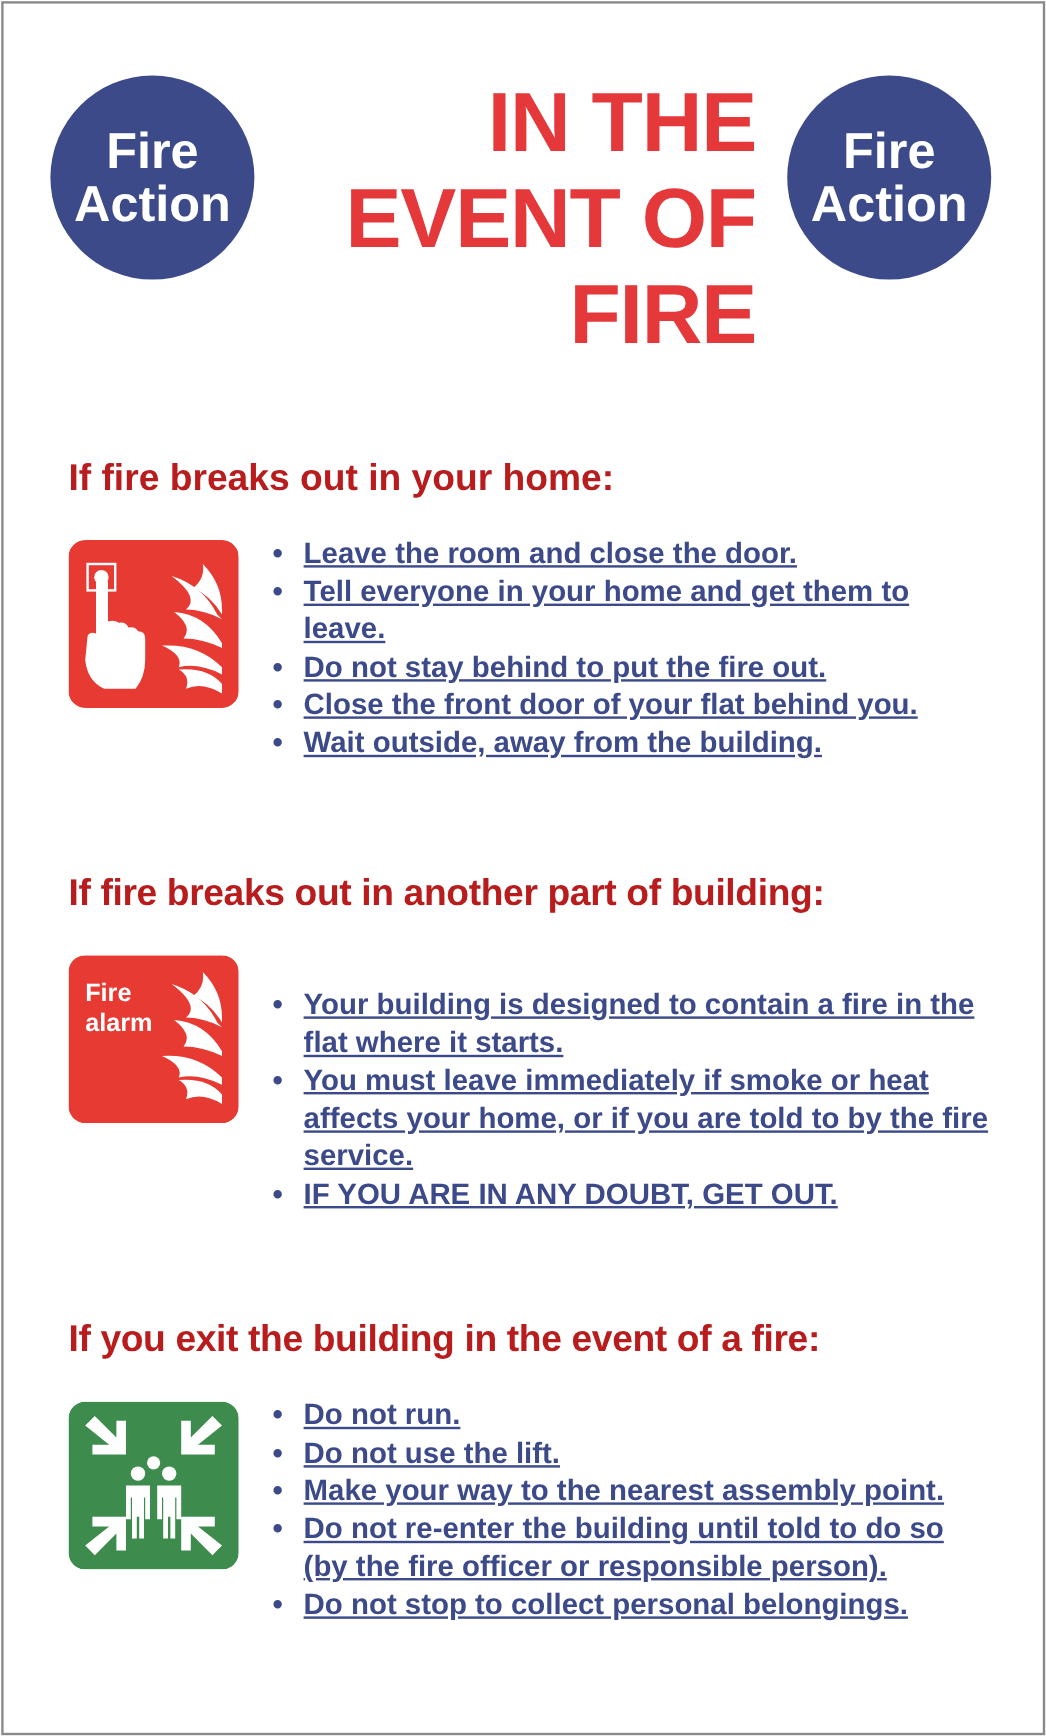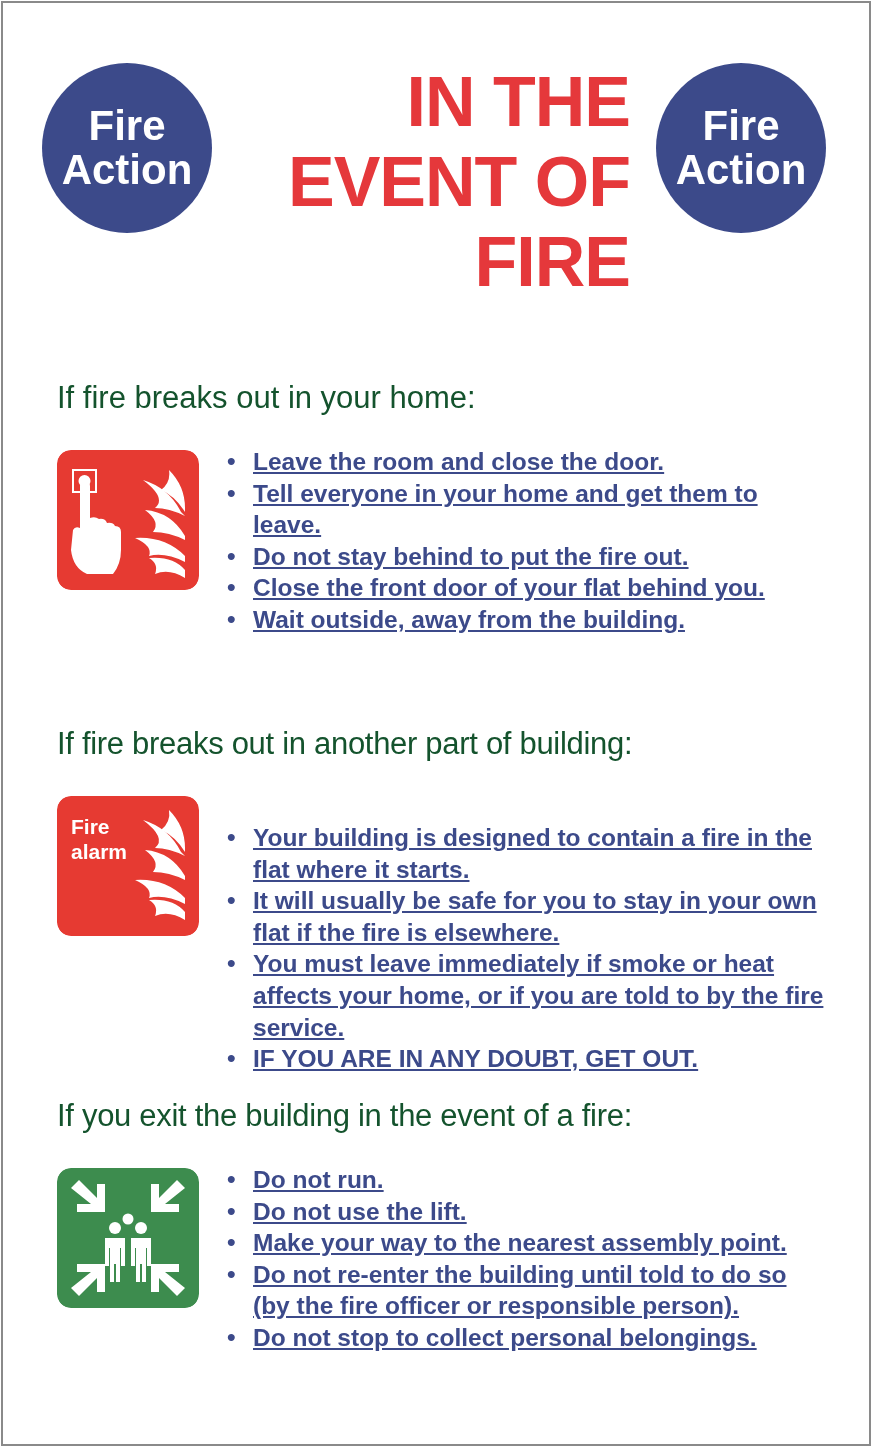--- a/index.html
+++ b/index.html
@@ -3,21 +3,21 @@
   <meta charset="utf-8">
   <style>
     html, body { margin: 0; padding: 0; background: #ffffff; }
     body { width: 872px; height: 1447px; position: relative; overflow: hidden; font-family: "Liberation Sans", sans-serif; }
     .frame { position: absolute; left: 1px; top: 1px; width: 866px; height: 1441px; border: 2px solid #8a8a8a; background: #fff; }
     .badge { position: absolute; width: 170px; height: 170px; border-radius: 50%; background: #3c4a8a; color: #fff; display: flex; flex-direction: column; align-items: center; justify-content: center; font-weight: bold; font-size: 42px; line-height: 44px; }
     .badge.left { left: 42px; top: 63px; }
     .badge.right { left: 656px; top: 63px; }
     .title { position: absolute; left: 240px; top: 62px; width: 390px; text-align: right; color: #e5383b; font-weight: bold; font-size: 70px; line-height: 80px; letter-spacing: -1px; }
     .title span { display: block; }
-    .heading { position: absolute; left: 57px; color: #14532d; font-weight: normal; font-size: 31px; line-height: 36px; white-space: nowrap; }
+    .heading { position: absolute; left: 57px; color: #b91c1c; font-weight: bold; font-size: 31px; line-height: 36px; white-space: nowrap; }
     .h1 { top: 380px; }
     .h2 { top: 726px; font-size: 31px; letter-spacing: -0.3px; }
     .h3 { top: 1098px; letter-spacing: -0.3px; }
     .icon-box { position: absolute; left: 57px; width: 142px; height: 140px; border-radius: 14px; overflow: hidden; }
     .icon-box svg { width: 100%; height: 100%; display: block; }
     .ib1 { top: 450px; }
     .ib2 { top: 796px; }
     .ib3 { top: 1168px; }
     ul.bullets { position: absolute; left: 227px; margin: 0; padding: 0; list-style: none; color: #3c4a8a; font-weight: bold; font-size: 24.5px; line-height: 31.6px; text-decoration: underline; }
     ul.bullets li { position: relative; padding-left: 26px; }
@@ -80,21 +80,20 @@
     <text x="14" y="63" fill="#fff" font-family="Liberation Sans, sans-serif" font-weight="bold" font-size="21">alarm</text>
     <path d="M112 14 Q128 30 128 52 L128 56 Q118 40 104 34 Q114 26 112 14 Z" fill="#fff"></path>
     <path d="M86 24 Q112 32 124 56 L128 60 Q112 52 98 52 Q110 42 86 24 Z" fill="#fff"></path>
     <path d="M88 54 Q114 56 128 80 L128 84 Q112 76 96 76 Q104 66 88 54 Z" fill="#fff"></path>
     <path d="M78 84 Q108 82 128 102 L128 108 Q108 98 92 102 Q96 92 78 84 Z" fill="#fff"></path>
     <path d="M92 104 Q116 102 128 116 L128 124 Q112 114 98 120 Q102 110 92 104 Z" fill="#fff"></path>
   </svg>
 </div>
 <ul class="bullets b2">
   <li>Your building is designed to contain a fire in the flat where it starts.</li>
-  <li>It will usually be safe for you to stay in your own flat if the fire is elsewhere.</li>
   <li>You must leave immediately if smoke or heat affects your home, or if you are told to by the fire service.</li>
   <li>IF YOU ARE IN ANY DOUBT, GET OUT.</li>
 </ul>
 
 <div class="heading h3">If you exit the building in the event of a fire:</div>
 <div class="icon-box ib3">
   <svg viewBox="0 0 142 140" xmlns="http://www.w3.org/2000/svg">
     <rect x="0" y="0" width="142" height="140" rx="14" fill="#3d8c4e"></rect>
 
     <g fill="#fff">

